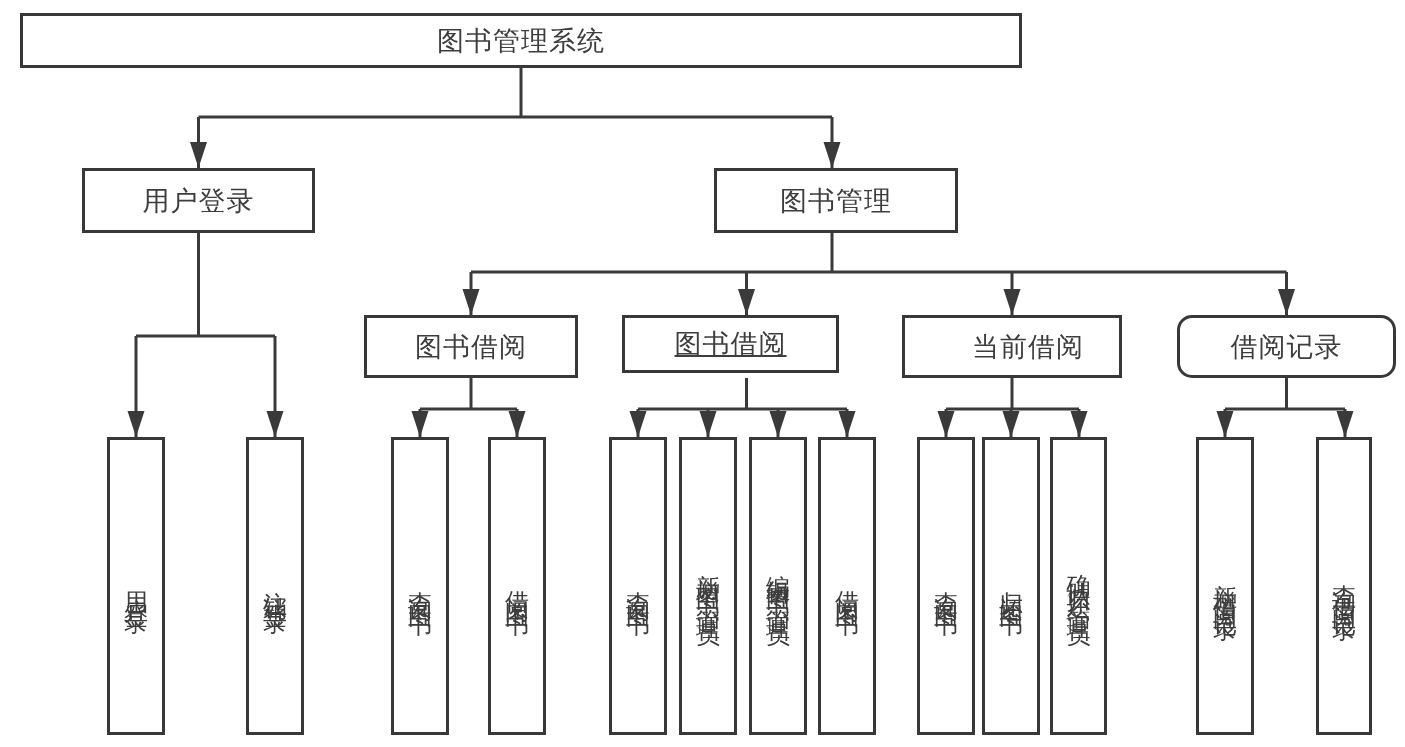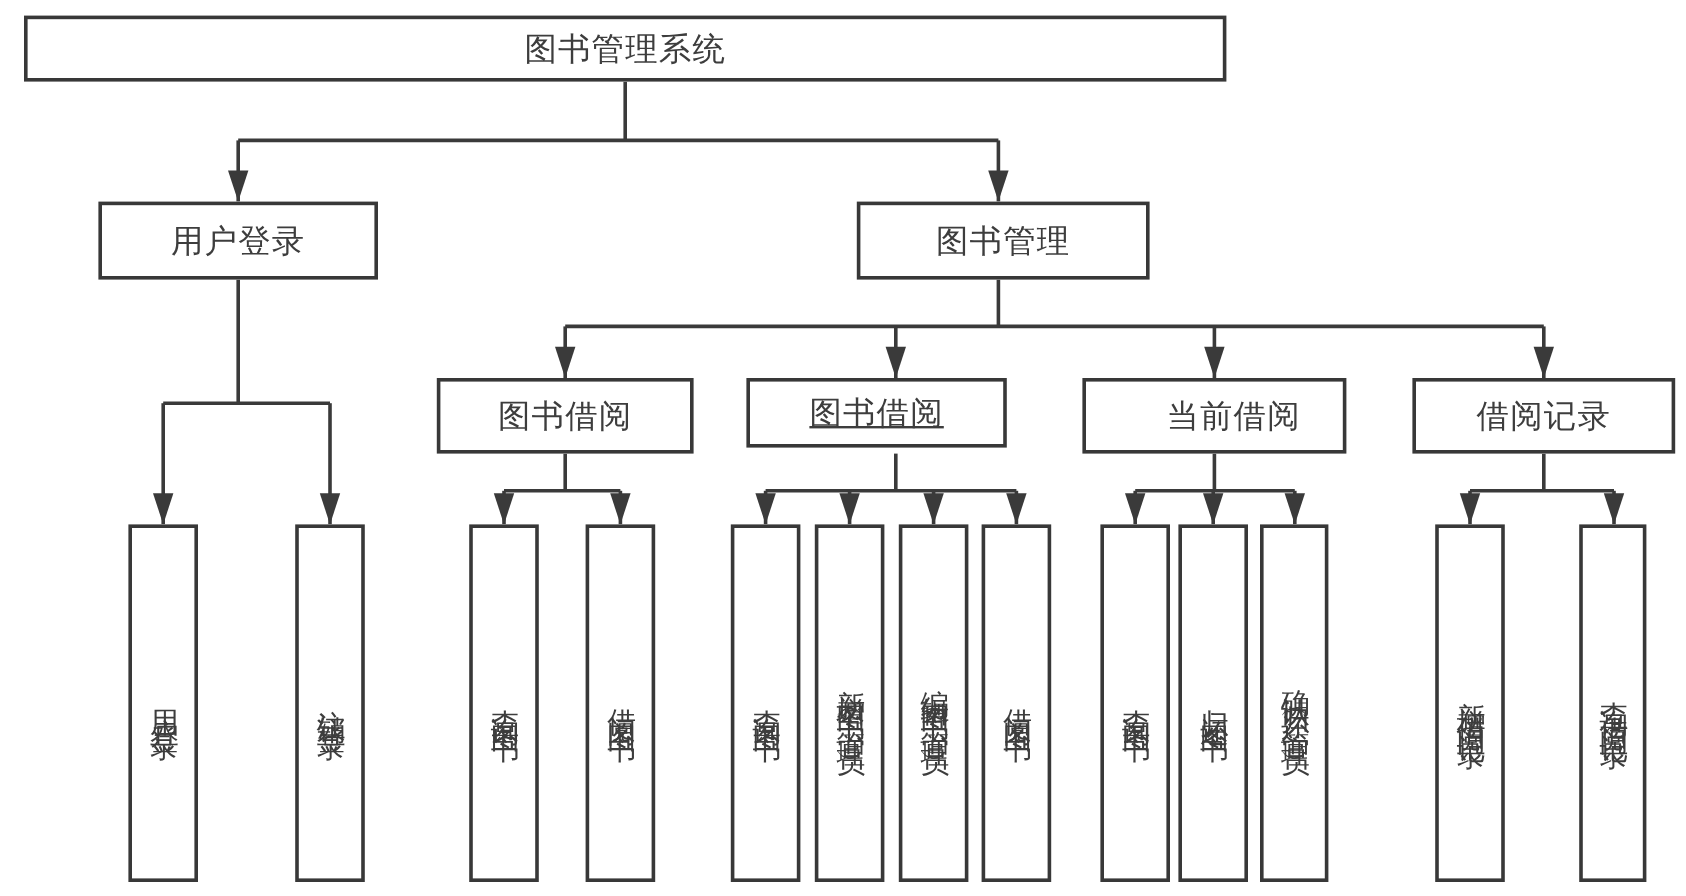--- a/index.html
+++ b/index.html
@@ -126,21 +126,21 @@
 
   <div class="box" style="left:364px; top:315px; width:214px; height:63px;">
     <span class="hlabel">图书借阅</span>
   </div>
   <div class="box" style="left:622px; top:315px; width:217px; height:58px;text-decoration:underline;">
     <span class="hlabel">图书借阅</span>
   </div>
   <div class="box" style="left:902px; top:315px; width:220px; height:63px;padding-left:32px;">
     <span class="hlabel">当前借阅</span>
   </div>
-  <div class="box" style="left:1177px; top:315px; width:219px; height:63px;">
+  <div class="box" style="left:1177px; top:315px; width:219px; height:63px;border-radius:15px;">
     <span class="hlabel">借阅记录</span>
   </div>
 
   <div class="box leaf" style="left:107px; top:437px; width:58px; height:298px;">
     <span class="vtext">用户登录</span>
   </div>
   <div class="box leaf" style="left:246px; top:437px; width:58px; height:298px;">
     <span class="vtext">注销登录</span>
   </div>
 

